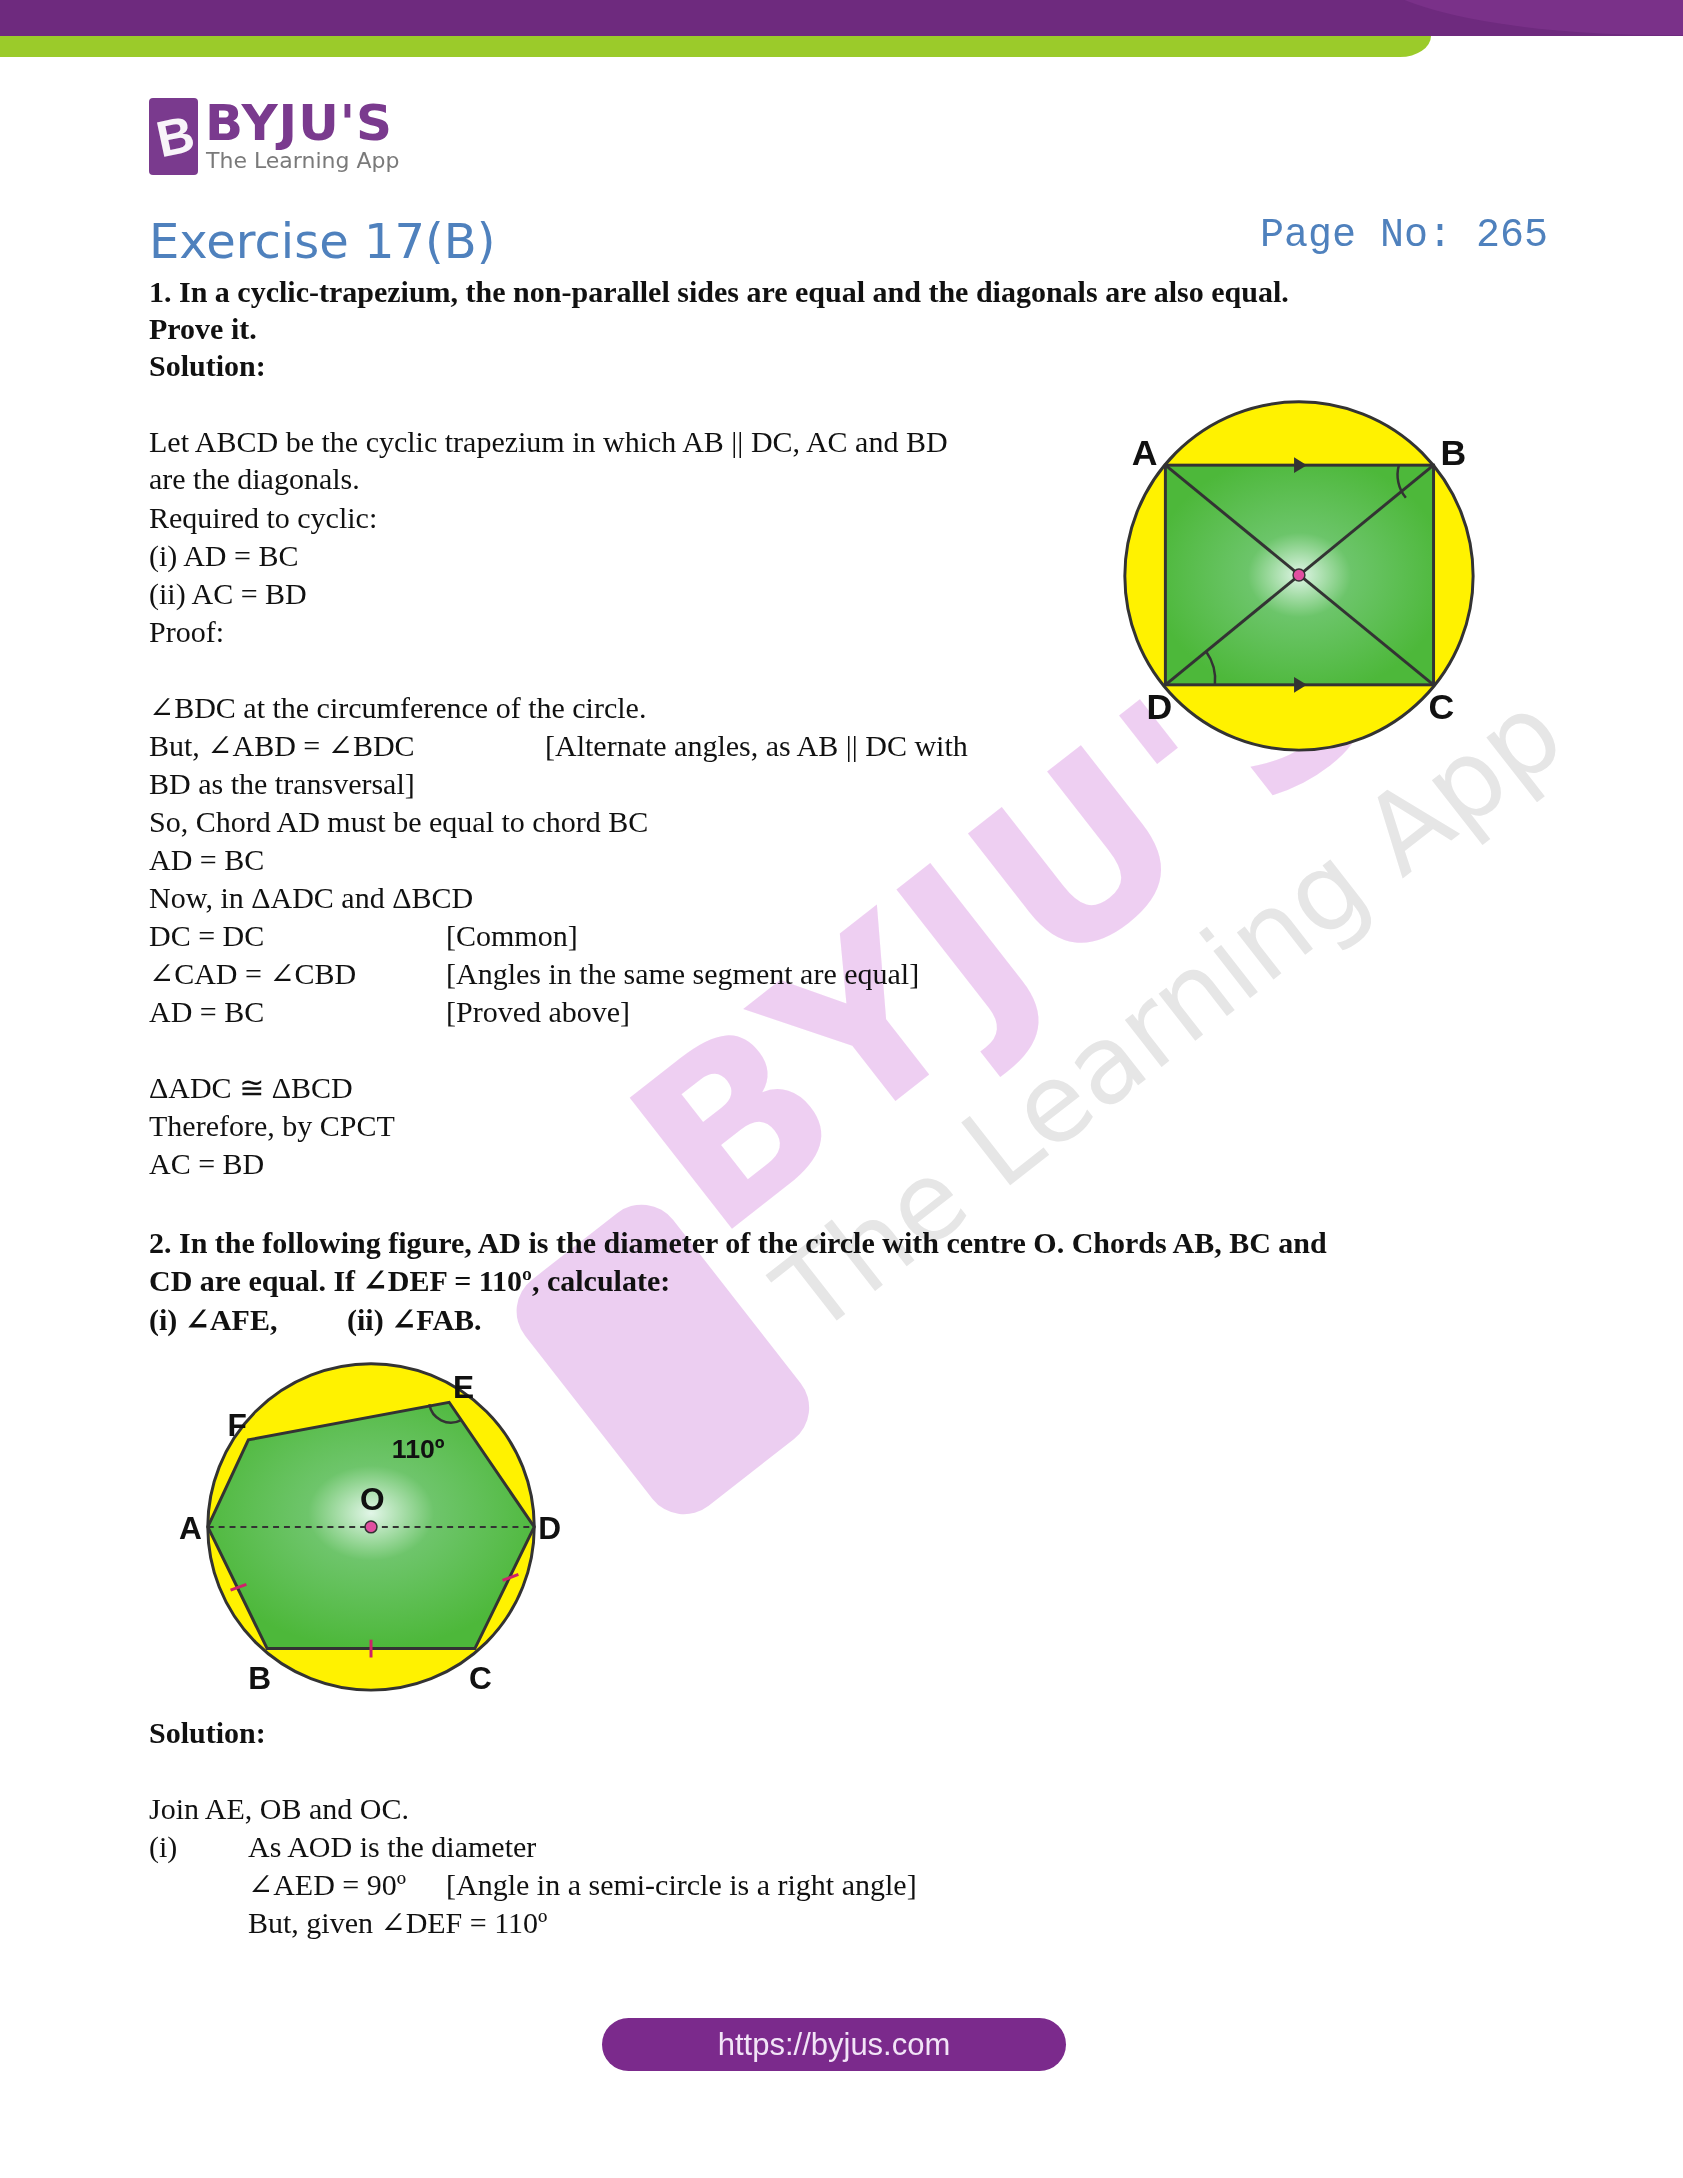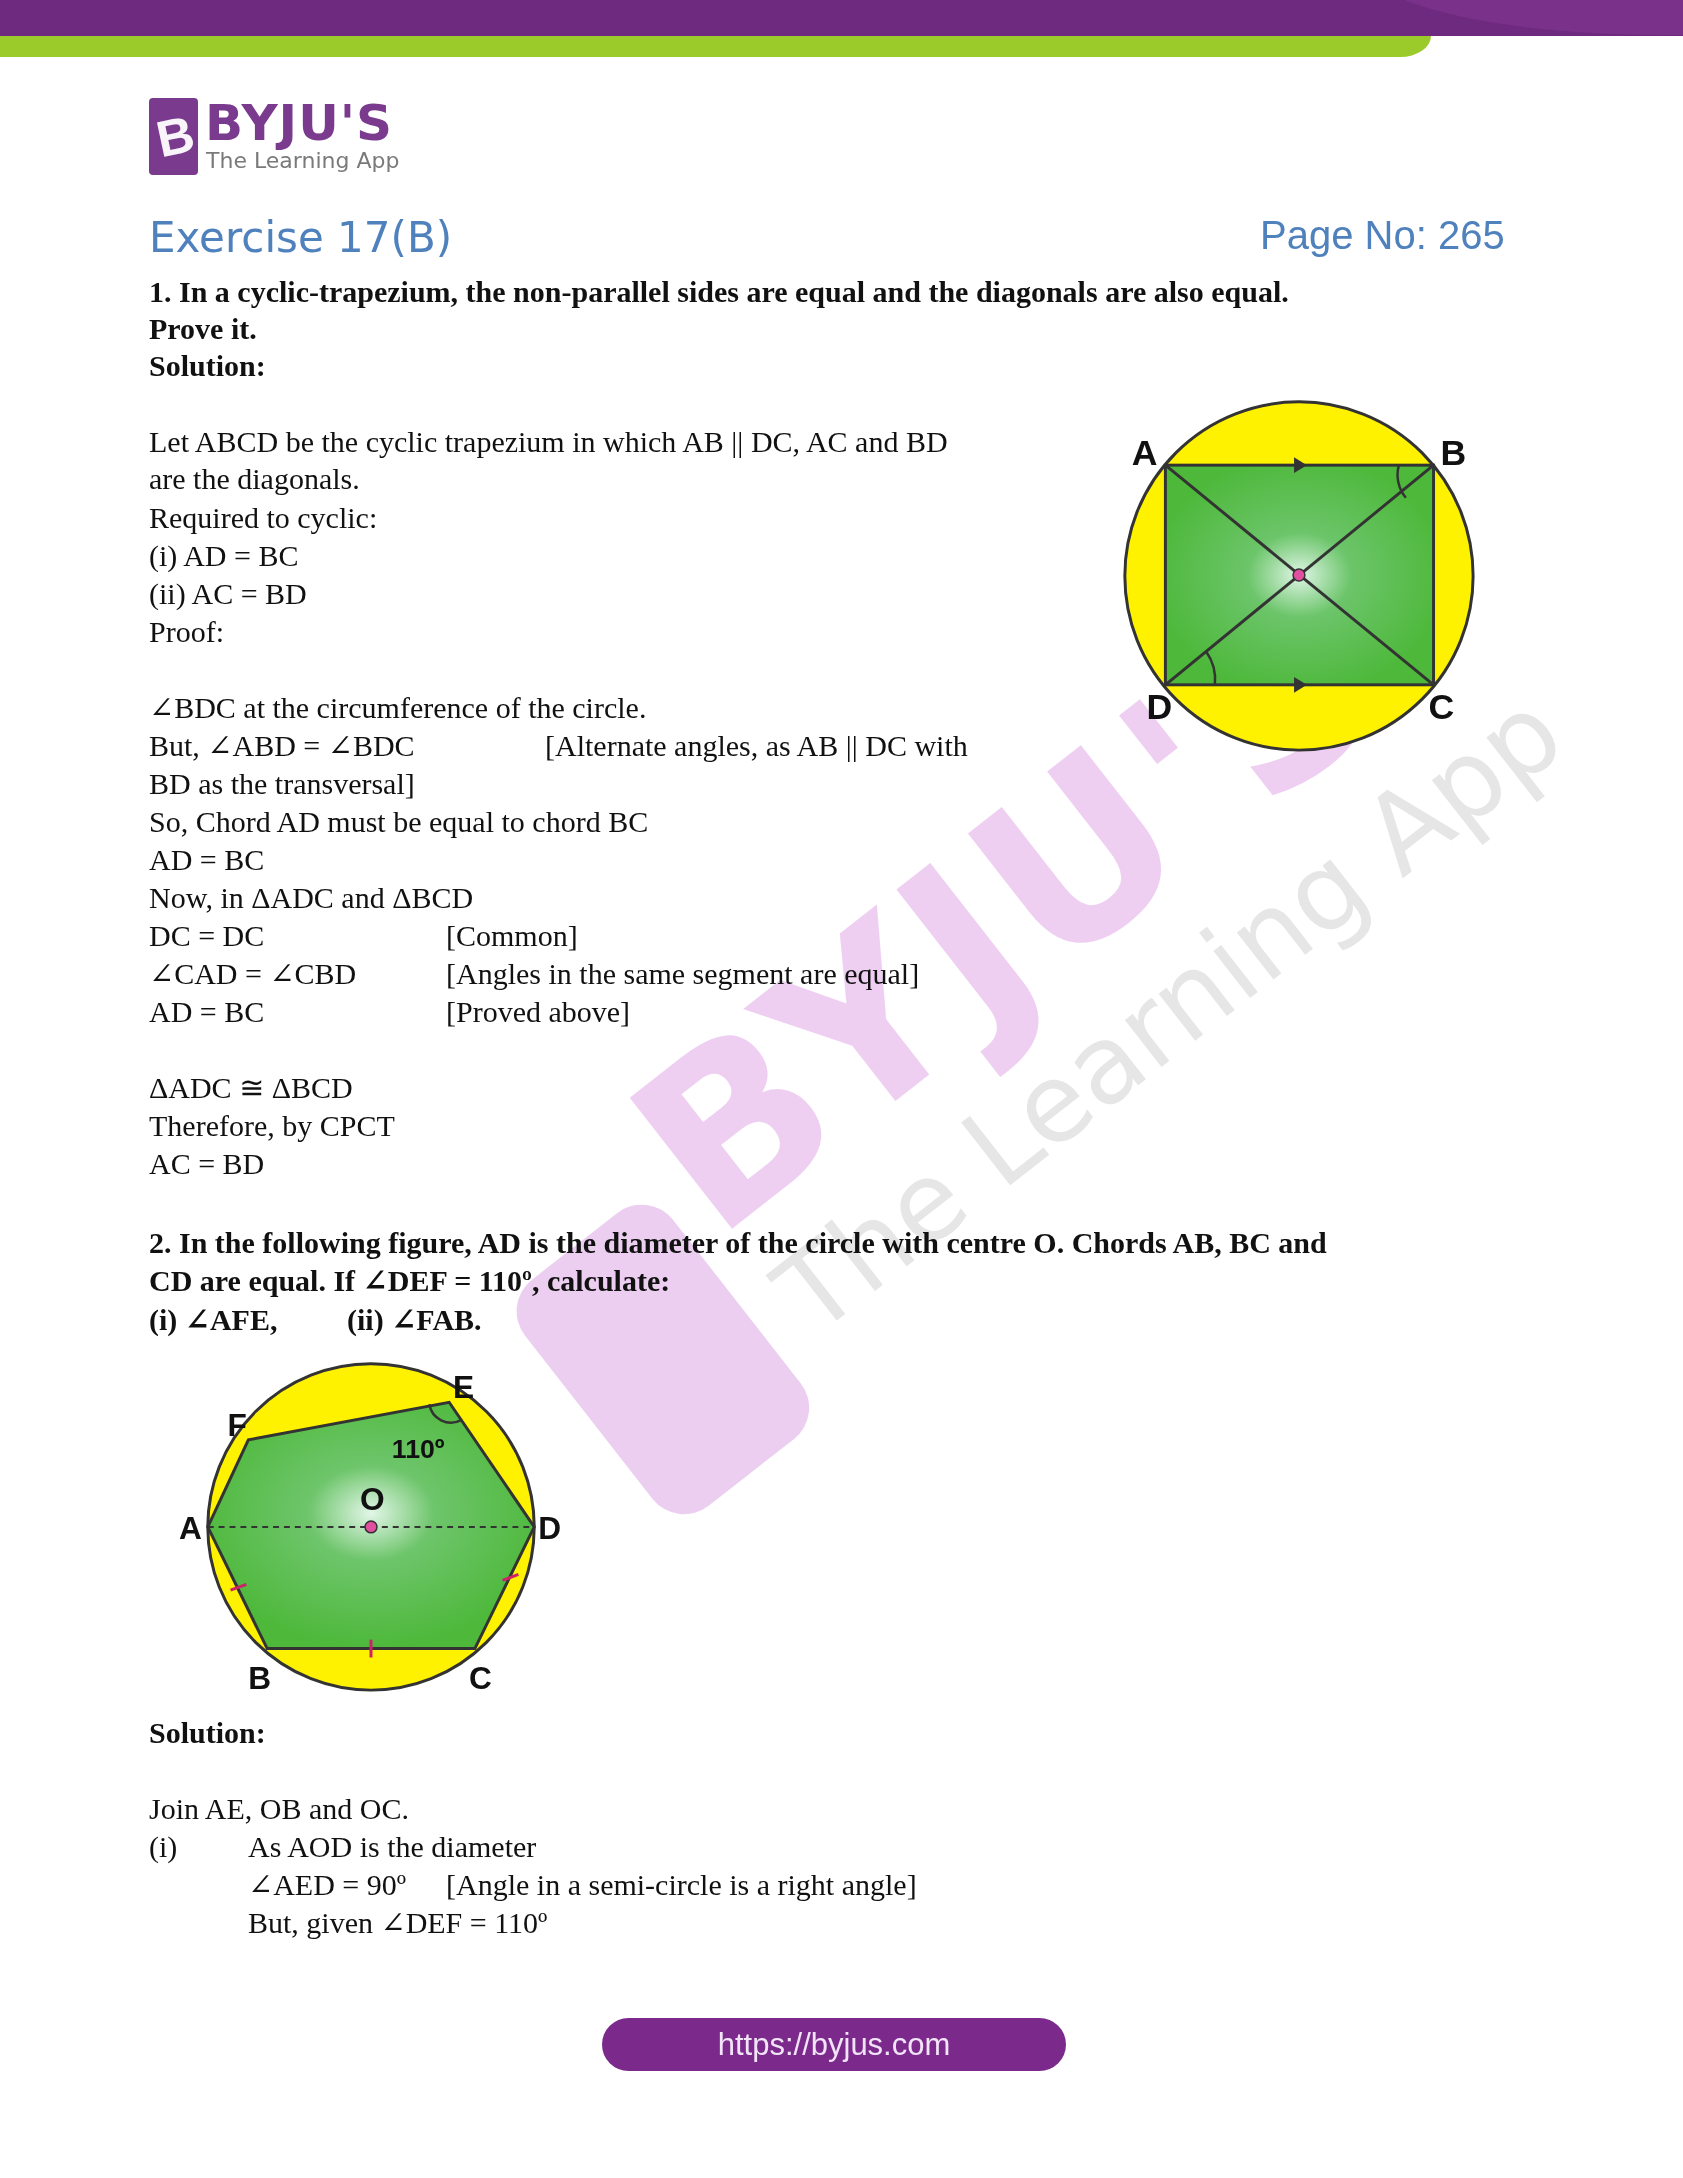--- a/index.html
+++ b/index.html
@@ -6,22 +6,22 @@
   body { width: 1683px; height: 2178px; position: relative; overflow: hidden; font-family: "Liberation Serif", "DejaVu Serif", serif; color: #111; }
   .band-purple { position: absolute; left: 0; top: 0; width: 1683px; height: 36px; background: #6e2a7e; }
   .band-green { position: absolute; left: 0; top: 36px; width: 1431px; height: 21px; background: #9bcb2a; border-bottom-right-radius: 59px 40px; }
   .band-curve { position: absolute; left: 1366px; top: -40px; width: 416px; height: 75px; background: #7a3189; border-bottom-left-radius: 297px 69px; }
   .logo { position: absolute; left: 149px; top: 98px; }
   .logo-box { position: absolute; left: 0; top: 0; width: 49px; height: 77px; background: #7a3a8e; border-radius: 4px; }
   .logo-b { position: absolute; left: 8px; top: 10px; color: #fff; font-family: "Liberation Sans", sans-serif; font-size: 51px; font-weight: bold; line-height: 57px; transform: rotate(-12deg); opacity: .95; }
   .logo-name { position: absolute; left: 56px; top: -4px; font-family: "DejaVu Sans", sans-serif; font-weight: bold; font-size: 50px; color: #7a3a8e; letter-spacing: 1px; white-space: nowrap; }
   .logo-tag { position: absolute; left: 57px; top: 50px; font-family: "DejaVu Sans", sans-serif; font-size: 22px; color: #7a7a7a; white-space: nowrap; }
   .title { position: absolute; right: 61px; top: 73px; text-align: right; font-weight: bold; font-size: 41px; line-height: 51px; color: #111; }
-  .ex-head { position: absolute; left: 149px; top: 213px; font-family: "DejaVu Sans", sans-serif; font-size: 42px; color: #4f81bd; }
-  .page-no { position: absolute; left: 1260px; top: 213px; font-family: Liberation Sans, sans-serif; font-size: 40px; color: #4f81bd; }
+  .ex-head { position: absolute; left: 149px; top: 213px; font-family: "DejaVu Sans", sans-serif; font-size: 48px; color: #4f81bd; }
+  .page-no { position: absolute; left: 1260px; top: 213px; font-family: Liberation Mono, monospace; font-size: 40px; color: #4f81bd; }
   .ln { position: absolute; left: 149px; font-size: 30px; line-height: 36px; white-space: nowrap; }
   .b { font-weight: bold; }
   .c2 { position: absolute; left: 446px; }
   .ind { left: 248px; }
   .wm { position: absolute; left: 376px; top: 693px; width: 990px; height: 693px; transform: rotate(-38deg); transform-origin: center; pointer-events: none; z-index: 0; }
   .wm-box { position: absolute; left: 40px; top: 327px; width: 188px; height: 287px; background: #e9c6ee; border-radius: 40px; opacity: .85; }
   .wm-text { position: absolute; left: 248px; top: 198px; font-family: "DejaVu Sans", sans-serif; font-weight: bold; font-size: 228px; color: #ecc7f0; opacity: .85; white-space: nowrap; letter-spacing: 6px; }
   .wm-tag { position: absolute; left: 267px; top: 446px; font-family: "DejaVu Sans", sans-serif; font-size: 109px; color: #e6e6e6; white-space: nowrap; }
   .content { position: absolute; left: 0; top: 0; width: 1683px; height: 2178px; z-index: 1; }
   .fig { position: absolute; }

